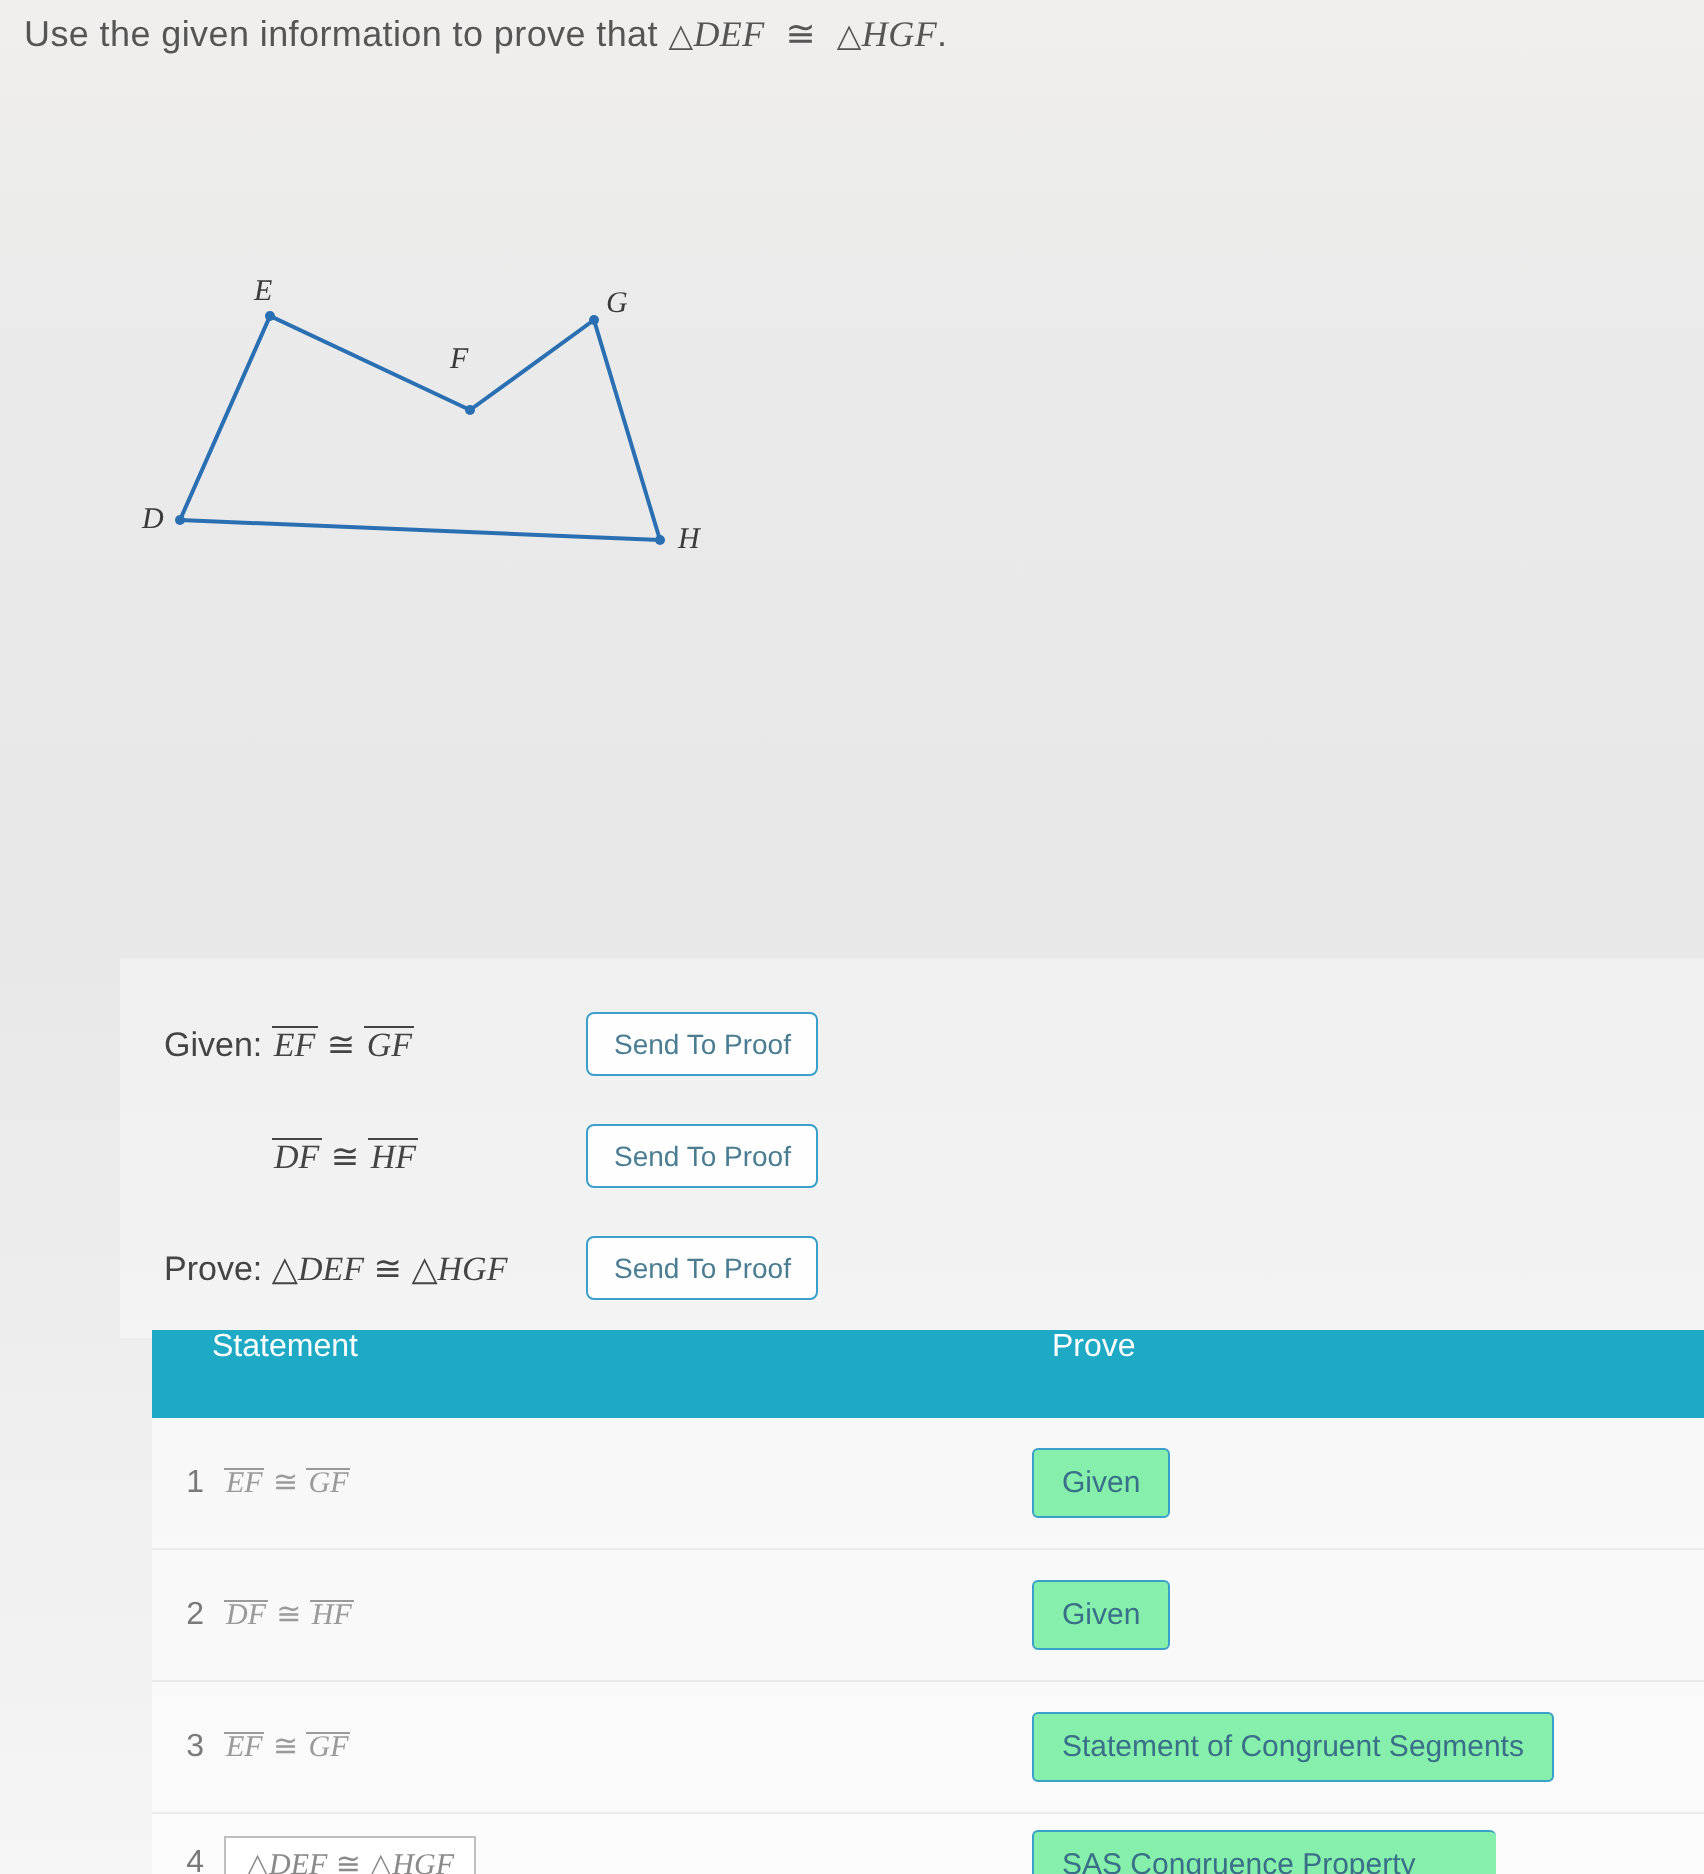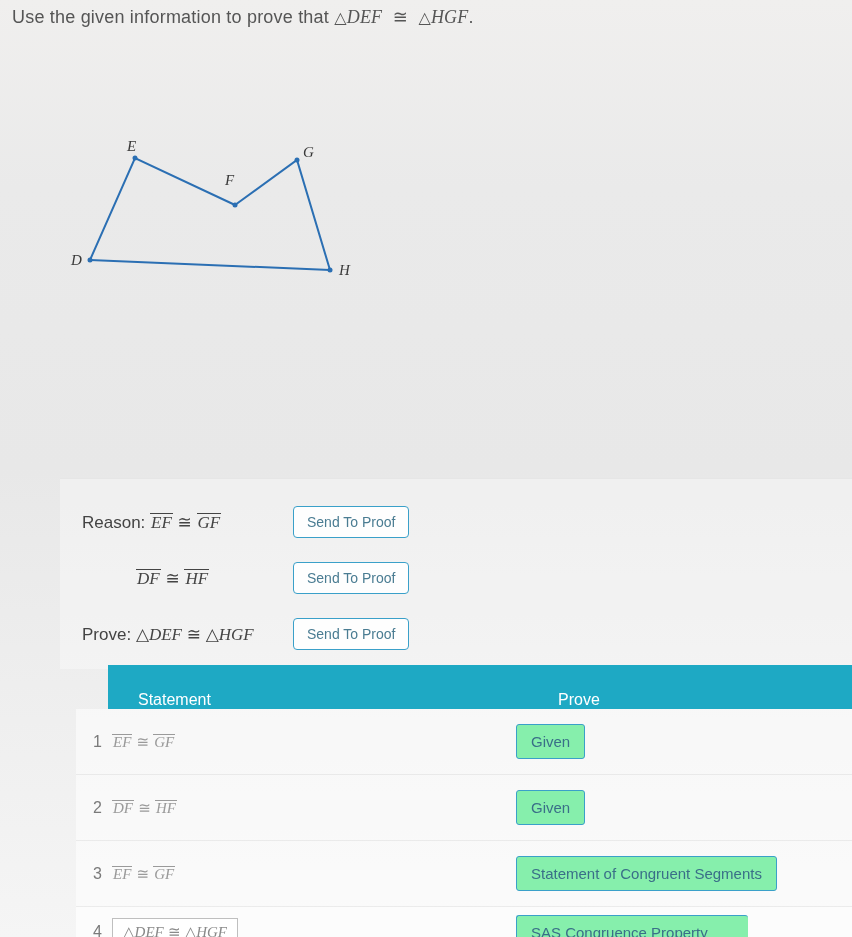--- a/index.html
+++ b/index.html
@@ -88,22 +88,21 @@
     left: 76px;
     right: 0;
     top: 665px;
   }
   .thead {
     display: flex;
     background: #1ea9c4;
     color: #fff;
     font-size: 16px;
     height: 44px;
-    align-items: flex-end;
-    margin-left: 32px;
+    align-items: flex-start;
   }
   .th-stmt { width: 440px; padding-left: 30px; }
   .th-reason { flex: 1; padding-left: 10px; }
   .trow {
     display: flex;
     align-items: center;
     min-height: 66px;
     border-bottom: 1px solid rgba(0,0,0,0.06);
     background: rgba(255,255,255,0.55);
   }
@@ -168,21 +167,21 @@
     <div class="flabel" style="left:52px; top:-2px;">E</div>
     <div class="flabel" style="left:150px; top:32px;">F</div>
     <div class="flabel" style="left:228px; top:4px;">G</div>
     <div class="flabel" style="left:264px; top:122px;">H</div>
   </div>
 
   <div class="panel">
 
     <div class="gp-row">
       <div class="gp-label">
-        <span>Reason:</span>
+        <span>Given:</span>
         <span class="italic"><span class="ov">EF</span></span>
         ≅
         <span class="italic"><span class="ov">GF</span></span>
       </div>
       <div class="btn">Send To Proof</div>
     </div>
 
     <div class="gp-row">
       <div class="gp-label" style="padding-left:54px;">
         <span class="italic"><span class="ov">DF</span></span>

